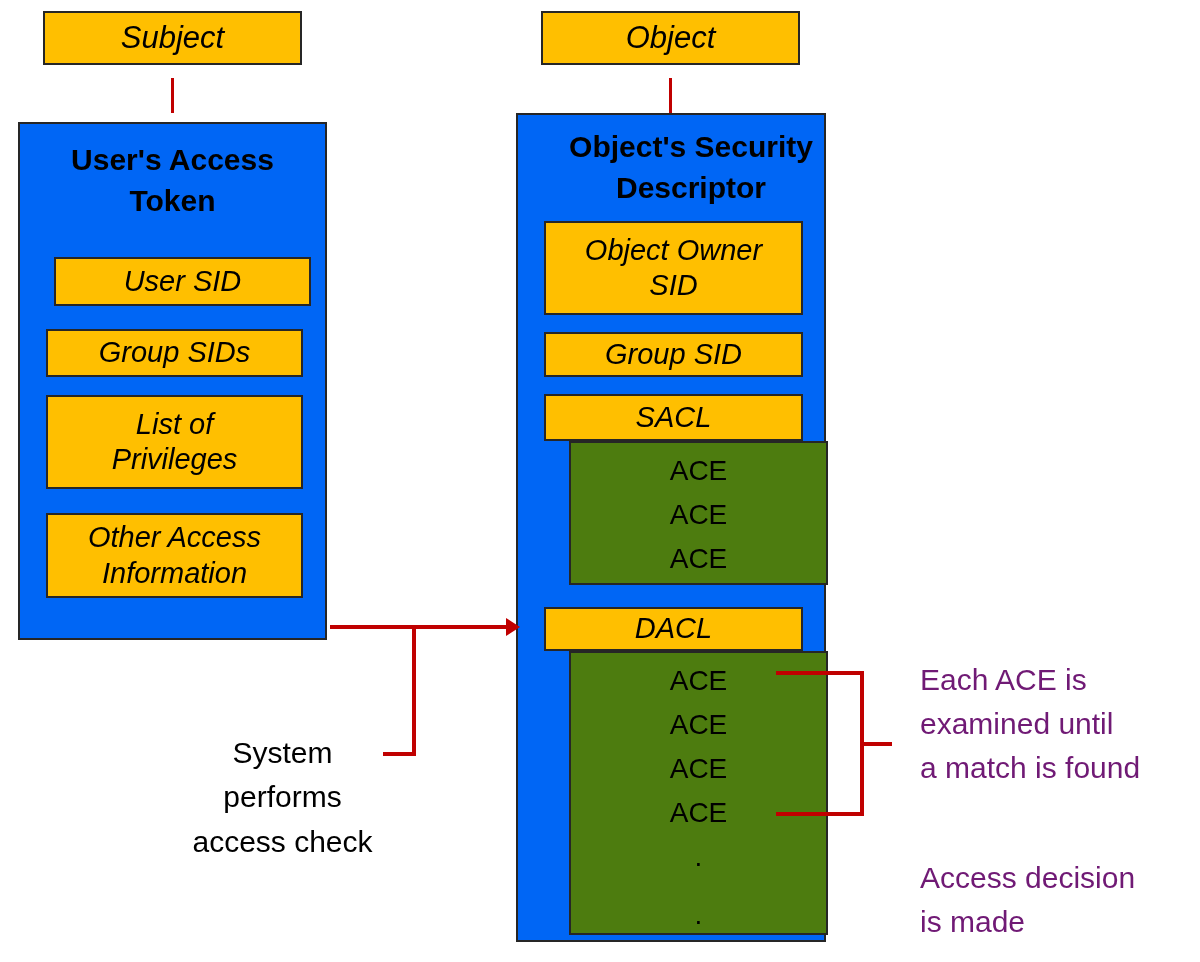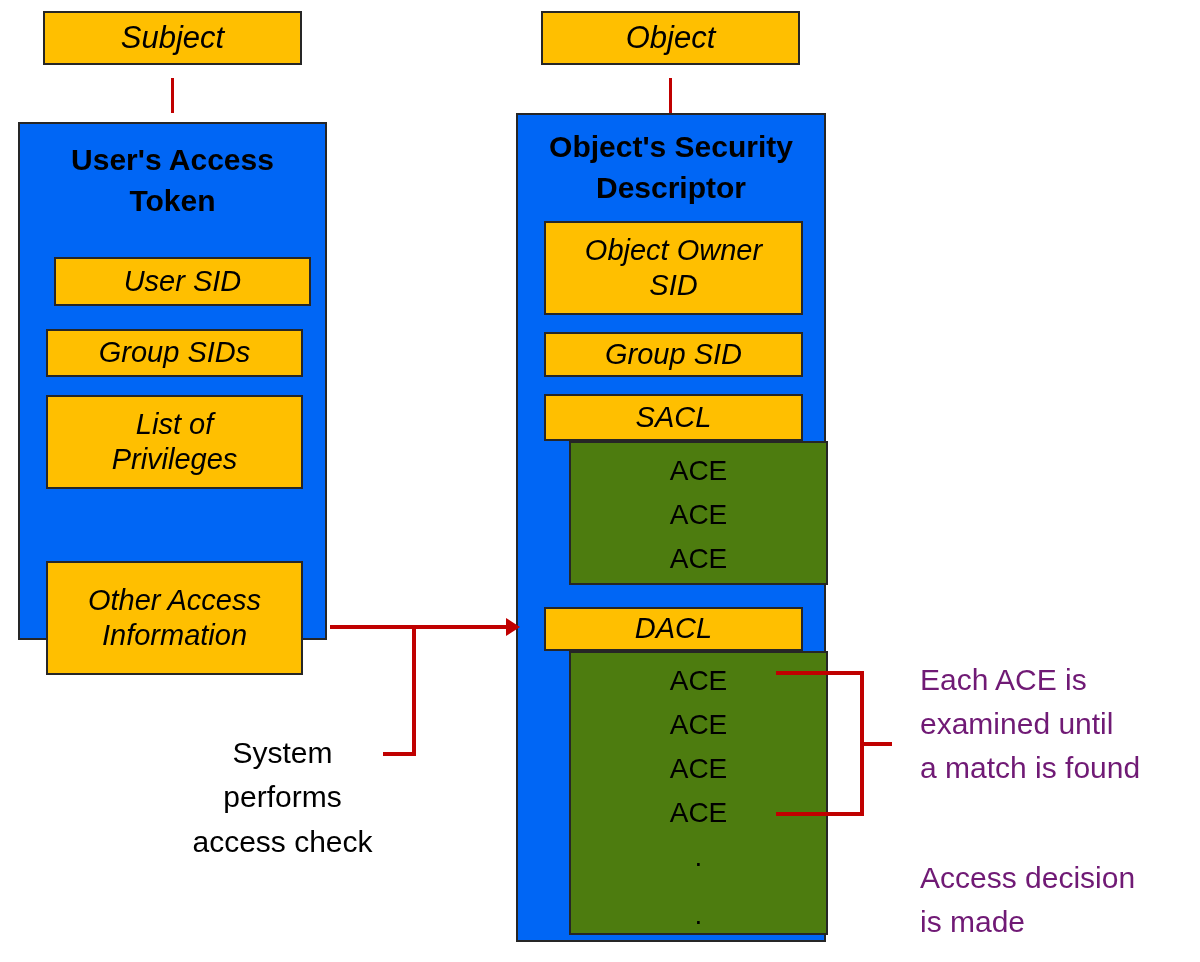--- a/index.html
+++ b/index.html
@@ -46,21 +46,21 @@
   
   #token-group { left: 18px;  top: 122px; width: 309px; height: 518px; display: block; }
   #token-title {
     position: absolute; left: 0; top: 16px; width: 100%;
     text-align: center; font-weight: bold; font-size: 30px;
     color: #000; line-height: 1.35;
   }
   #tok-user-sid   { left: 34px; top: 133px; width: 257px; height: 49px; }
   #tok-group-sids { left: 26px; top: 205px; width: 257px; height: 48px; }
   #tok-privileges { left: 26px; top: 271px; width: 257px; height: 94px; }
-  #tok-other      { left: 26px; top: 389px; width: 257px; height: 114px; margin-top: 48px; }
+  #tok-other      { left: 26px; top: 389px; width: 257px; height: 85px; }
 
   
   #sd-group { left: 516px; top: 113px; width: 310px; height: 829px; display: block; }
   #sd-title {
     position: absolute; left: 0; top: 12px; width: 100%;
     text-align: center; font-weight: bold; font-size: 30px;
     color: #000; line-height: 1.35;
   }
   #sd-owner     { left: 26px; top: 106px; width: 259px; height: 94px; }
   #sd-groupsid  { left: 26px; top: 217px; width: 259px; height: 45px; }
@@ -149,21 +149,21 @@
     <div class="box orange inner-lbl" id="tok-group-sids">Group SIDs</div>
 
     <div class="box orange inner-lbl" id="tok-privileges" style="white-space: pre-line;">List of
 Privileges</div>
 
     <div class="box orange inner-lbl" id="tok-other" style="white-space: pre-line;">Other Access
 Information</div>
   </div>
 
   <div class="box blue" id="sd-group">
-    <div id="sd-title" style="white-space: pre-line;">Object's Security
+    <div id="sd-title" style="white-space: pre-line; margin-left: 20px;">Object's Security
 Descriptor</div>
 
     <div class="box orange inner-lbl" id="sd-owner" style="white-space: pre-line;">Object Owner
 SID</div>
 
     <div class="box orange inner-lbl" id="sd-groupsid">Group SID</div>
 
     <div class="box orange inner-lbl" id="sd-sacl">SACL</div>
 
     <div class="box cyan" id="sd-sacl-aces">

